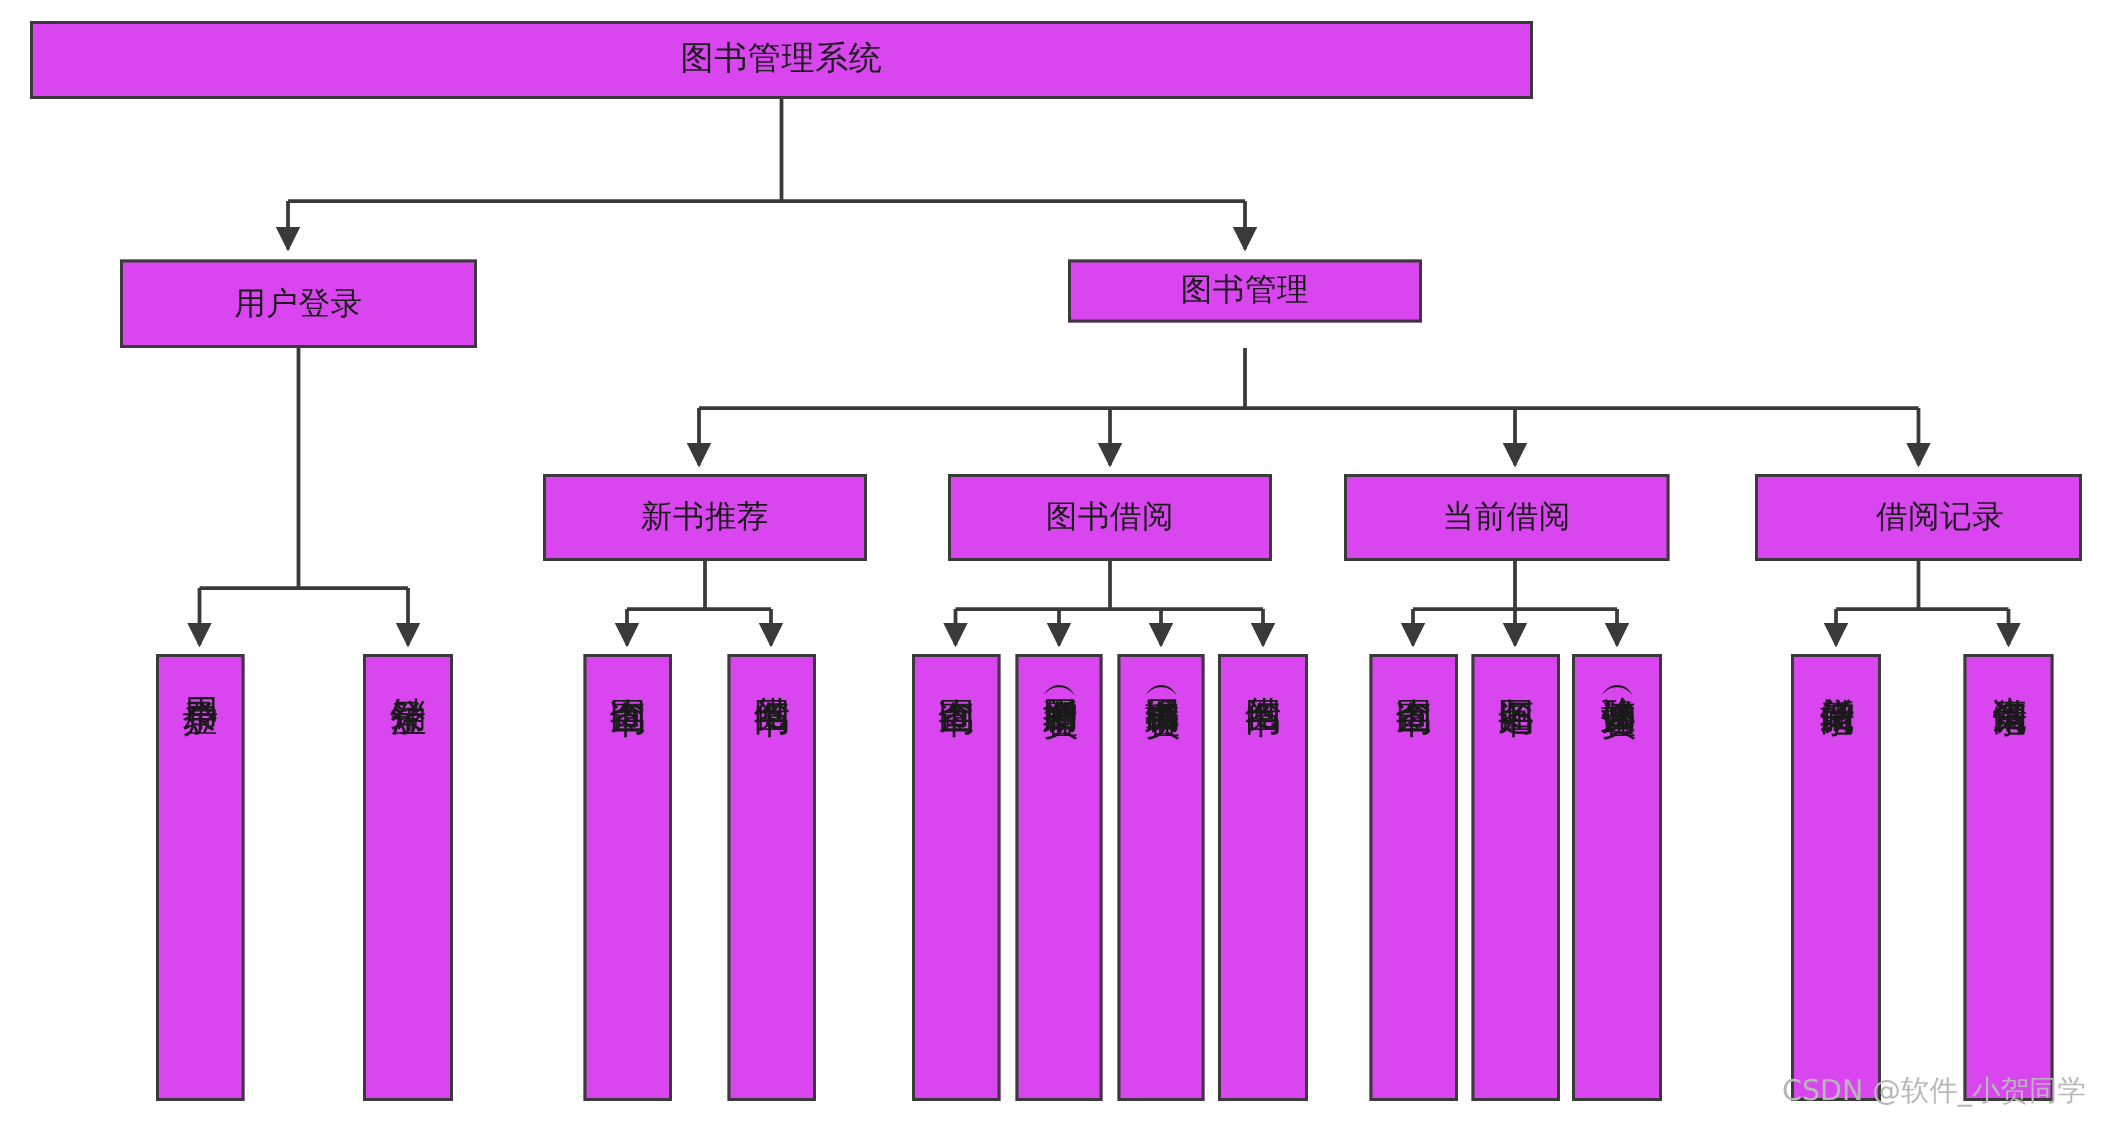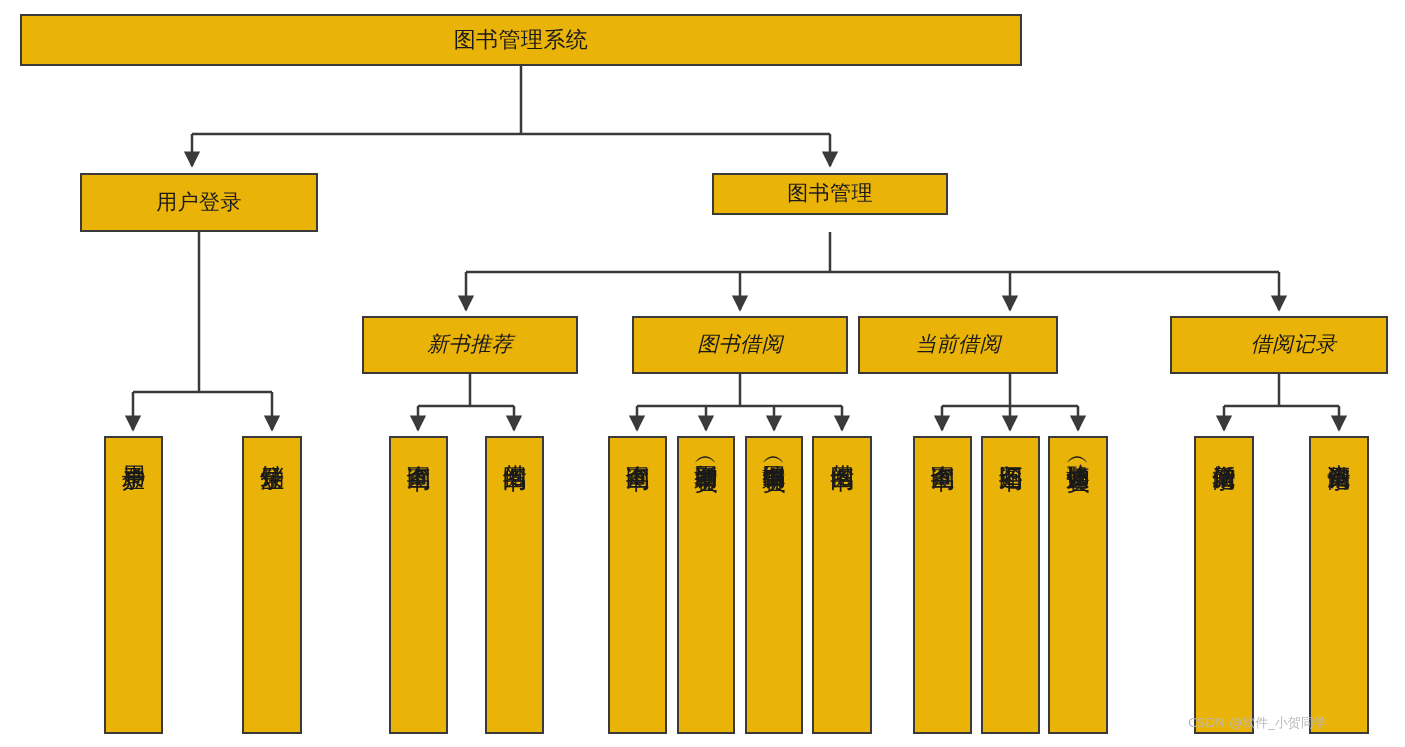--- a/index.html
+++ b/index.html
@@ -22,56 +22,56 @@
     position: absolute;
     left: 0;
     top: 0;
     width: 1405px;
     height: 747px;
     pointer-events: none;
   }
   .node {
     position: absolute;
     box-sizing: border-box;
-    background: #eab308;
+    background: #d946ef;
     border: 2px solid #3a3a3a;
     display: flex;
     align-items: center;
     justify-content: center;
     color: #1a1a1a;
     z-index: 2;
   }
   .node .lbl {
     display: block;
     text-align: center;
     line-height: 1.12;
     letter-spacing: 0.02em;
   }
   .node.root .lbl { font-size: 22px; }
   .node.lvl2 .lbl { font-size: 21px; }
-  .node.lvl3 .lbl { font-size: 21px; font-style: italic; }
+  .node.lvl3 .lbl { font-size: 21px; }
   .node.leaf {
     align-items: flex-start;
     justify-content: center;
     padding-top: 8px;
   }
   .node.leaf .lbl {
     writing-mode: vertical-rl;
     text-orientation: upright;
     font-size: 24px;
     line-height: 1.18;
     letter-spacing: 0.04em;
     white-space: normal;
   }
   .node.leaf.tall .lbl { font-size: 23px; }
   .watermark {
     position: absolute;
     left: 1188px;
     top: 714px;
-    font-size: 13px;
+    font-size: 19px;
     color: #b8b8b8;
     white-space: nowrap;
     z-index: 5;
     font-family: "DejaVu Sans", "Liberation Sans", sans-serif;
   }
 </style>
 </head>
 <body>
 
 <div id="canvas">
@@ -134,21 +134,21 @@
   <div class="node lvl2" style="left:712px; top:173px; width:236px; height:42px;">
     <span class="lbl">图书管理</span>
   </div>
 
   <div class="node lvl3" style="left:362px; top:316px; width:216px; height:58px;">
     <span class="lbl">新书推荐</span>
   </div>
   <div class="node lvl3" style="left:632px; top:316px; width:216px; height:58px;justify-content:center;">
     <span class="lbl">图书借阅</span>
   </div>
-  <div class="node lvl3" style="left:858px; top:316px; width:200px; height:58px;">
+  <div class="node lvl3" style="left:896px; top:316px; width:217px; height:58px;">
     <span class="lbl">当前借阅</span>
   </div>
   <div class="node lvl3" style="left:1170px; top:316px; width:218px; height:58px;padding-left:29px;">
     <span class="lbl">借阅记录</span>
   </div>
 
   <div class="node leaf" style="left:104px; top:436px; width:59px; height:298px;">
     <span class="lbl">用户登录</span>
   </div>
   <div class="node leaf" style="left:242px; top:436px; width:60px; height:298px;">

